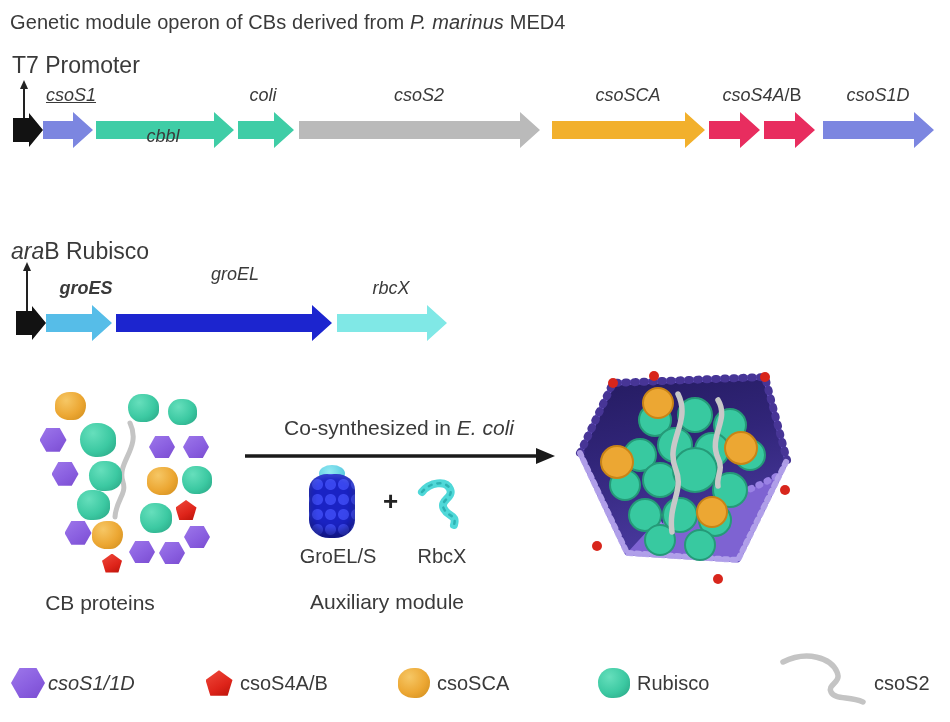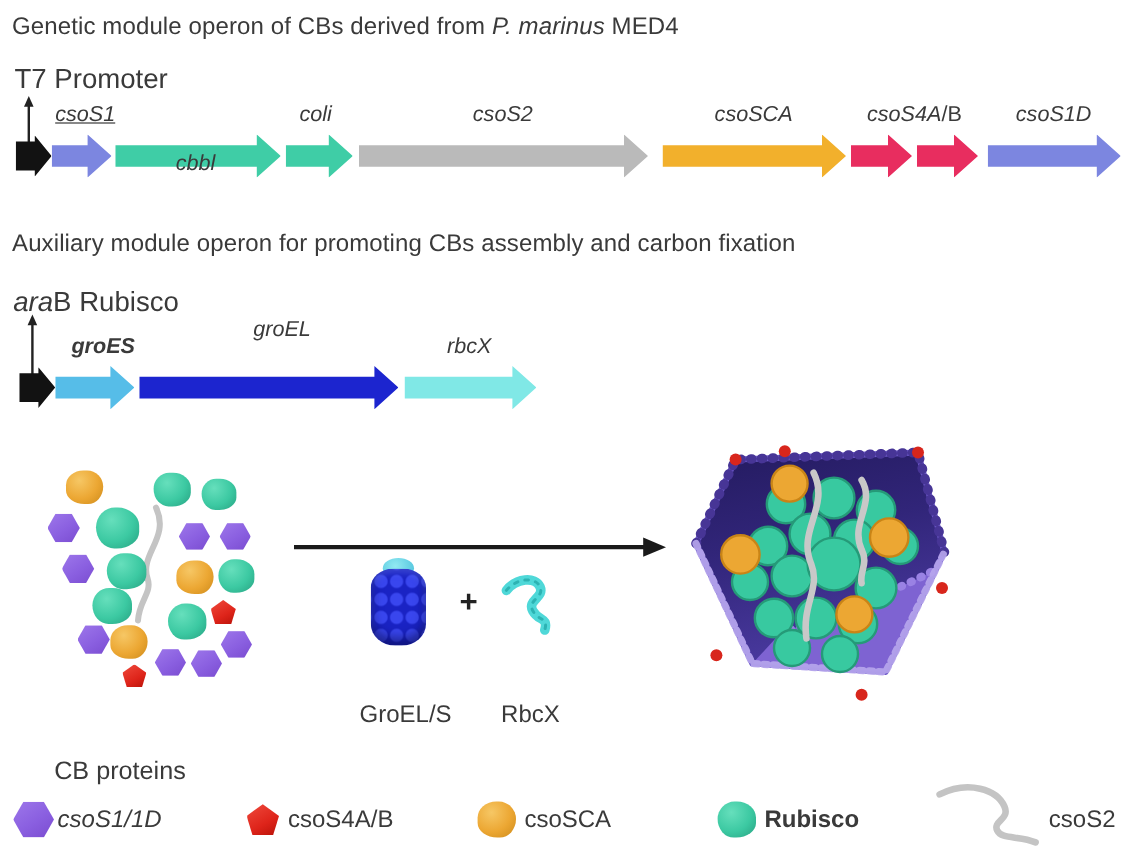--- a/index.html
+++ b/index.html
@@ -3,21 +3,21 @@
 <meta charset="utf-8">
 <style>
   html,body{margin:0;padding:0;background:#fff;}
   .canvas{position:relative;width:950px;height:722px;background:#fff;
           font-family:"Liberation Sans",sans-serif;color:#3a3a3a;overflow:hidden;}
   .abs{position:absolute;}
   .title{position:absolute;font-size:20px;white-space:nowrap;letter-spacing:.1px;}
   .plabel{position:absolute;font-size:23px;white-space:nowrap;}
   .gene-label{position:absolute;font-size:18px;font-style:italic;transform:translateX(-50%);white-space:nowrap;}
   .gene-label .up{font-style:normal;}
-  .caption{position:absolute;font-size:21px;transform:translateX(-50%);white-space:nowrap;margin-top:40px;}
+  .caption{position:absolute;font-size:21px;transform:translateX(-50%);white-space:nowrap;}
   .cosynth{position:absolute;left:399px;top:416px;font-size:21px;transform:translateX(-50%);white-space:nowrap;}
   .legend-label{position:absolute;font-size:20px;white-space:nowrap;}
   .plus{position:absolute;left:383px;top:486px;font-size:26px;font-weight:bold;color:#222;}
   .groel-cap{position:absolute;left:319px;top:465px;width:26px;height:17px;border-radius:50%;
              background:radial-gradient(circle at 40% 40%,#92eaf2,#4fc3dd);}
   .groel{position:absolute;left:309px;top:474px;width:46px;height:64px;
          background-color:#1a23c4;
          background-image:radial-gradient(circle,#3946ee 0 5px,rgba(0,0,0,0) 6px);
          background-size:13px 15px;background-position:2px 3px;
          border-radius:40% 40% 44% 44% / 24% 24% 28% 28%;
@@ -47,21 +47,20 @@
       <div class="gene-label" style="position: absolute; left: 419px; top: 85px;"><i>csoS2</i></div>
       <div style="position: absolute; left: 552px; top: 112px; width: 153px; height: 36px; background: rgb(242, 176, 44); clip-path: polygon(0px 9px, 133px 9px, 133px 0px, 153px 18px, 133px 36px, 133px 27px, 0px 27px);"></div>
       <div class="gene-label" style="position: absolute; left: 628px; top: 85px;"><i>csoSCA</i></div>
       <div style="position: absolute; left: 709px; top: 112px; width: 51px; height: 36px; background: rgb(232, 45, 95); clip-path: polygon(0px 9px, 31px 9px, 31px 0px, 51px 18px, 31px 36px, 31px 27px, 0px 27px);"></div>
       <div class="gene-label" style="position: absolute; left: 762px; top: 85px;"><i>csoS4A</i><span class="up">/B</span></div>
       <div style="position: absolute; left: 764px; top: 112px; width: 51px; height: 36px; background: rgb(232, 45, 95); clip-path: polygon(0px 9px, 31px 9px, 31px 0px, 51px 18px, 31px 36px, 31px 27px, 0px 27px);"></div>
       <div style="position: absolute; left: 823px; top: 112px; width: 111px; height: 36px; background: rgb(124, 134, 224); clip-path: polygon(0px 9px, 91px 9px, 91px 0px, 111px 18px, 91px 36px, 91px 27px, 0px 27px);"></div>
       <div class="gene-label" style="position: absolute; left: 878px; top: 85px;"><i>csoS1D</i></div>
     </div>
 
-  <div class="title" style="left:10px;top:192px">Auxiliary module operon for promoting CBs assembly and carbon fixation</div>
 
   <div class="plabel" style="left:11px;top:238px"><i>ara</i><span>B Rubisco</span></div>
 
   <div id="operon2" class="abs">
       <div style="position: absolute; left: 26px; top: 270px; width: 2px; height: 50px; background: rgb(34, 34, 34);"></div>
       <div style="position: absolute; left: 22.5px; top: 262px; width: 0px; height: 0px; border-left: 4.5px solid rgba(0, 0, 0, 0); border-right: 4.5px solid rgba(0, 0, 0, 0); border-bottom: 9px solid rgb(34, 34, 34);"></div>
       <div style="position: absolute; left: 16px; top: 306px; width: 30px; height: 34px; background: rgb(18, 18, 18); clip-path: polygon(0px 5px, 16px 5px, 16px 0px, 30px 17px, 16px 34px, 16px 29px, 0px 29px);"></div>
       <div style="position: absolute; left: 46px; top: 305px; width: 66px; height: 36px; background: rgb(86, 189, 232); clip-path: polygon(0px 9px, 46px 9px, 46px 0px, 66px 18px, 46px 36px, 46px 27px, 0px 27px);"></div>
       <div class="gene-label" style="position: absolute; left: 86px; top: 278px; font-weight: bold;"><i>groES</i></div>
       <div style="position: absolute; left: 116px; top: 305px; width: 216px; height: 36px; background: rgb(28, 37, 207); clip-path: polygon(0px 9px, 196px 9px, 196px 0px, 216px 18px, 196px 36px, 196px 27px, 0px 27px);"></div>
@@ -92,34 +91,36 @@
       <div style="position: absolute; left: 140px; top: 503.12px; width: 32px; height: 29.76px; background: radial-gradient(circle at 36% 30%, rgb(102, 223, 188), rgb(60, 201, 162) 55%, rgb(39, 161, 129)); border-radius: 47% 53% 55% 45% / 52% 48% 44% 56%;"></div>
       <div style="position: absolute; left: 64.5px; top: 521.12px; width: 27px; height: 23.76px; background: linear-gradient(145deg, rgb(157, 119, 234), rgb(138, 95, 224) 55%, rgb(122, 76, 208)); clip-path: polygon(25% 0px, 75% 0px, 100% 50%, 75% 100%, 25% 100%, 0px 50%);"></div>
       <div style="position: absolute; left: 91.5px; top: 520.585px; width: 31px; height: 28.83px; background: radial-gradient(circle at 36% 30%, rgb(246, 199, 101), rgb(236, 167, 51) 55%, rgb(205, 138, 26)); border-radius: 52% 48% 45% 55% / 48% 52% 56% 44%;"></div>
       <div style="position: absolute; left: 184px; top: 525.56px; width: 26px; height: 22.88px; background: linear-gradient(145deg, rgb(157, 119, 234), rgb(138, 95, 224) 55%, rgb(122, 76, 208)); clip-path: polygon(25% 0px, 75% 0px, 100% 50%, 75% 100%, 25% 100%, 0px 50%);"></div>
       <div style="position: absolute; left: 129px; top: 540.56px; width: 26px; height: 22.88px; background: linear-gradient(145deg, rgb(157, 119, 234), rgb(138, 95, 224) 55%, rgb(122, 76, 208)); clip-path: polygon(25% 0px, 75% 0px, 100% 50%, 75% 100%, 25% 100%, 0px 50%);"></div>
       <div style="position: absolute; left: 159px; top: 541.56px; width: 26px; height: 22.88px; background: linear-gradient(145deg, rgb(157, 119, 234), rgb(138, 95, 224) 55%, rgb(122, 76, 208)); clip-path: polygon(25% 0px, 75% 0px, 100% 50%, 75% 100%, 25% 100%, 0px 50%);"></div>
       <div style="position: absolute; left: 102px; top: 553.5px; width: 20px; height: 19px; background: linear-gradient(150deg, rgb(239, 74, 60), rgb(222, 36, 26) 60%, rgb(184, 18, 8)); clip-path: polygon(50% 0px, 100% 38%, 82% 100%, 18% 100%, 0px 38%);"></div>
     </div>
   <div class="caption" style="left:100px;top:591px">CB proteins</div>
 
+  <div class="cosynth"><span>Co-synthesized in </span><i>E. coli</i></div>
   <svg class="abs" style="left:240px;top:445px" width="318" height="22" viewBox="0 0 318 22">
     <line x1="5" y1="11" x2="298" y2="11" stroke="#1a1a1a" stroke-width="3.5"></line>
     <polygon points="296,3 315,11 296,19" fill="#1a1a1a"></polygon>
   </svg>
 
   <div class="groel-cap"></div>
   <div class="groel"></div>
   <div class="plus">+</div>
   <svg class="abs" style="left:416px;top:478px" width="48" height="58" viewBox="0 0 48 58">
     <path d="M6,14 C14,4 30,2 34,11 C38,20 23,22 28,31 C33,40 41,36 38,47" fill="none" stroke="#4fd8d8" stroke-width="8" stroke-linecap="round"></path>
     <path d="M6,14 C14,4 30,2 34,11 C38,20 23,22 28,31 C33,40 41,36 38,47" fill="none" stroke="#2db3b3" stroke-width="2.5" stroke-linecap="round" stroke-dasharray="3 6"></path>
   </svg>
   <div class="caption" style="left:338px;top:545px;font-size:20px">GroEL/S</div>
   <div class="caption" style="left:442px;top:545px;font-size:20px">RbcX</div>
+  <div class="caption" style="left:387px;top:590px">Auxiliary module</div>
 
   <div id="synthcb" class="abs" style="left:570px;top:358px">
       <svg width="235" height="240" viewBox="0 0 235 240">
         <defs>
           <linearGradient id="shellGrad" x1="0" y1="0" x2="0.25" y2="1">
             <stop offset="0" stop-color="#241b60"></stop>
             <stop offset="0.45" stop-color="#312579"></stop>
             <stop offset="1" stop-color="#4a3aa0"></stop>
           </linearGradient>
         </defs>
@@ -160,21 +161,21 @@
     </div>
 
   <div id="legend" class="abs">
       <div style="position: absolute; left: 11px; top: 668.04px; width: 34px; height: 29.92px; background: linear-gradient(145deg, rgb(157, 119, 234), rgb(138, 95, 224) 55%, rgb(122, 76, 208)); clip-path: polygon(25% 0px, 75% 0px, 100% 50%, 75% 100%, 25% 100%, 0px 50%);"></div>
       <div class="legend-label" style="position: absolute; left: 48px; top: 672px; font-style: italic;">csoS1/1D</div>
       <div style="position: absolute; left: 205.5px; top: 670.175px; width: 27px; height: 25.65px; background: linear-gradient(150deg, rgb(239, 74, 60), rgb(222, 36, 26) 60%, rgb(184, 18, 8)); clip-path: polygon(50% 0px, 100% 38%, 82% 100%, 18% 100%, 0px 38%);"></div>
       <div class="legend-label" style="position: absolute; left: 240px; top: 672px;">csoS4A/B</div>
       <div style="position: absolute; left: 398px; top: 668.12px; width: 32px; height: 29.76px; background: radial-gradient(circle at 36% 30%, rgb(246, 199, 101), rgb(236, 167, 51) 55%, rgb(205, 138, 26)); border-radius: 52% 48% 45% 55% / 48% 52% 56% 44%;"></div>
       <div class="legend-label" style="position: absolute; left: 437px; top: 672px;">csoSCA</div>
       <div style="position: absolute; left: 598px; top: 668.12px; width: 32px; height: 29.76px; background: radial-gradient(circle at 36% 30%, rgb(102, 223, 188), rgb(60, 201, 162) 55%, rgb(39, 161, 129)); border-radius: 47% 53% 55% 45% / 52% 48% 44% 56%;"></div>
-      <div class="legend-label" style="position: absolute; left: 637px; top: 672px; font-weight: bold;">Rubisco</div>
+      <div class="legend-label" style="position: absolute; left: 637px; top: 672px;">Rubisco</div>
       <div style="position: absolute; left: 775px; top: 650px;">
         <svg width="100" height="58" viewBox="0 0 100 58">
           <path d="M8,12 C32,0 56,8 62,22 C67,33 52,34 56,42 C60,50 74,46 88,52" fill="none" stroke="#c4c4c4" stroke-width="5.5" stroke-linecap="round"></path>
         </svg>
       </div>
       <div class="legend-label" style="position: absolute; left: 874px; top: 672px;">csoS2</div>
     </div>
 
 </div>
 

